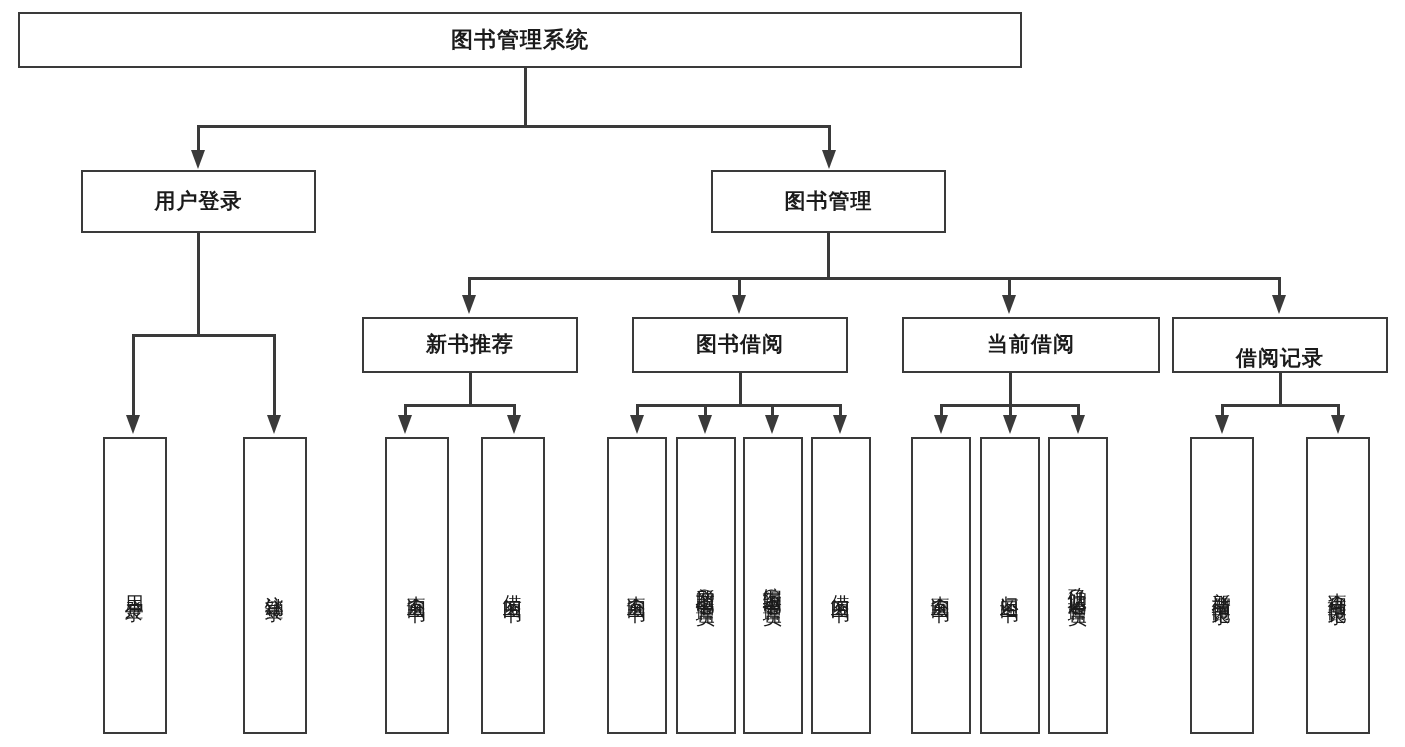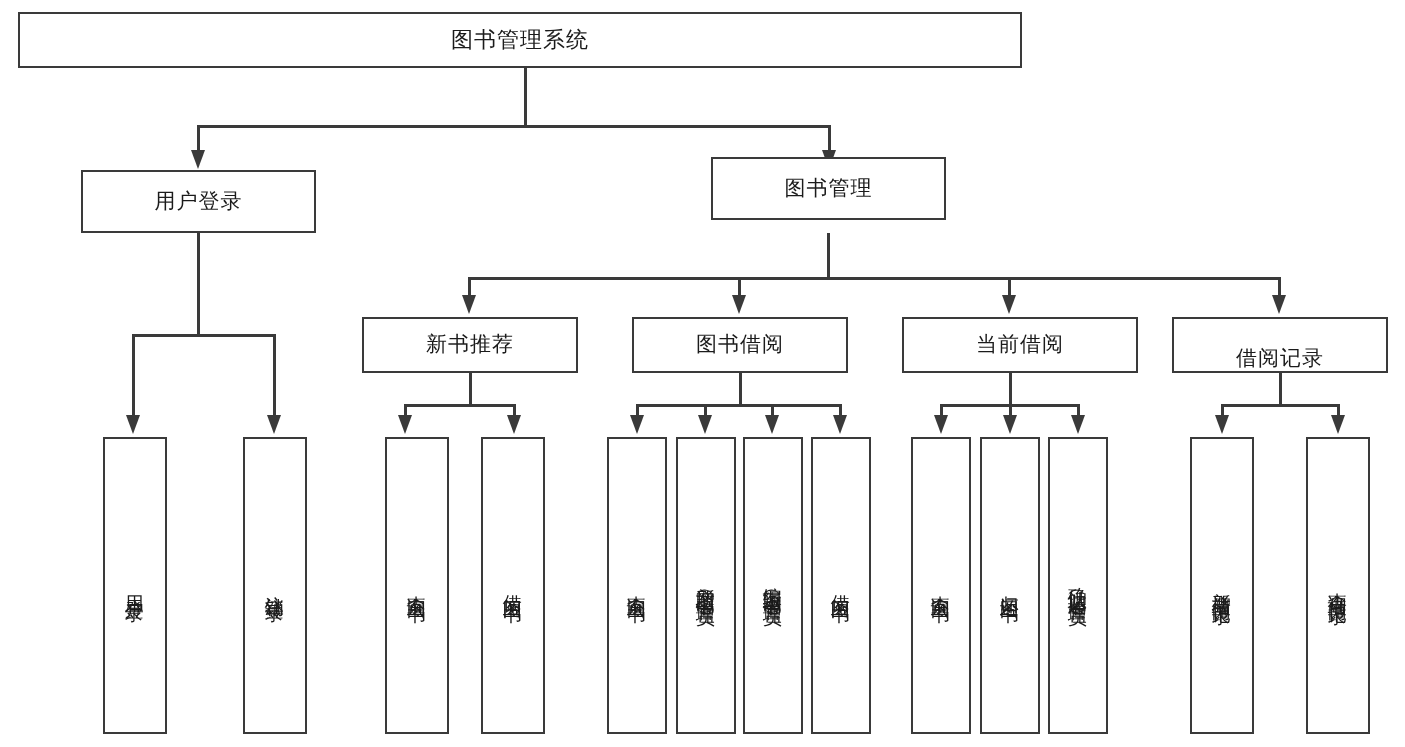--- a/index.html
+++ b/index.html
@@ -22,20 +22,21 @@
     display:flex;
     align-items:center;
     justify-content:center;
     color:#1b1b1b;
     letter-spacing:1px;
   }
   .node.h{            
     font-size:21px;
     line-height:1.2;
     white-space:nowrap;
+    font-weight:bold;
   }
   .node.root{font-size:22px;}
   .node.v{            
     font-size:19px;
     writing-mode:vertical-rl;
     text-orientation:upright;
     -webkit-writing-mode:vertical-rl;
     line-height:1.18;
     letter-spacing:3px;
     padding:6px 0;
@@ -83,21 +84,21 @@
   <div class="seg hseg" style="left:198px;top:125px;width:633px;"></div>
 
   <div class="seg vseg" style="left:197px;top:125px;height:28px;"></div>
   <div class="arrow" style="left:191px;top:150px;"></div>
   <div class="seg vseg" style="left:828px;top:125px;height:28px;"></div>
   <div class="arrow" style="left:822px;top:150px;"></div>
 
   <div class="node h" style="left:81px;top:170px;width:235px;height:63px;">
     <span>用户登录</span>
   </div>
-  <div class="node h" style="left:711px;top:157px;width:235px;height:63px;">
+  <div class="node h" style="left:711px;top:170px;width:235px;height:63px;">
     <span>图书管理</span>
   </div>
 
   <div class="seg vseg" style="left:197px;top:233px;height:102px;"></div>
   <div class="seg hseg" style="left:133px;top:334px;width:143px;"></div>
   <div class="seg vseg" style="left:132px;top:334px;height:84px;"></div>
   <div class="arrow" style="left:126px;top:415px;"></div>
   <div class="seg vseg" style="left:273px;top:334px;height:84px;"></div>
   <div class="arrow" style="left:267px;top:415px;"></div>
 
@@ -111,21 +112,21 @@
   <div class="arrow" style="left:1002px;top:295px;"></div>
   <div class="seg vseg" style="left:1278px;top:277px;height:21px;"></div>
   <div class="arrow" style="left:1272px;top:295px;"></div>
 
   <div class="node h" style="left:632px;top:317px;width:216px;height:56px;">
     <span>图书借阅</span>
   </div>
   <div class="node h" style="left:362px;top:317px;width:216px;height:56px;">
     <span>新书推荐</span>
   </div>
-  <div class="node h" style="left:902px;top:317px;width:236px;height:56px;justify-content:center;">
+  <div class="node h" style="left:902px;top:317px;width:258px;height:56px;justify-content:center;">
     <span>当前借阅</span>
   </div>
   <div class="node h" style="left:1172px;top:317px;width:216px;height:56px;align-items:flex-end;">
     <span>借阅记录</span>
   </div>
 
   <div class="seg vseg" style="left:469px;top:373px;height:32px;"></div>
   <div class="seg hseg" style="left:405px;top:404px;width:110px;"></div>
   <div class="seg vseg" style="left:404px;top:404px;height:14px;"></div>
   <div class="arrow" style="left:398px;top:415px;"></div>

